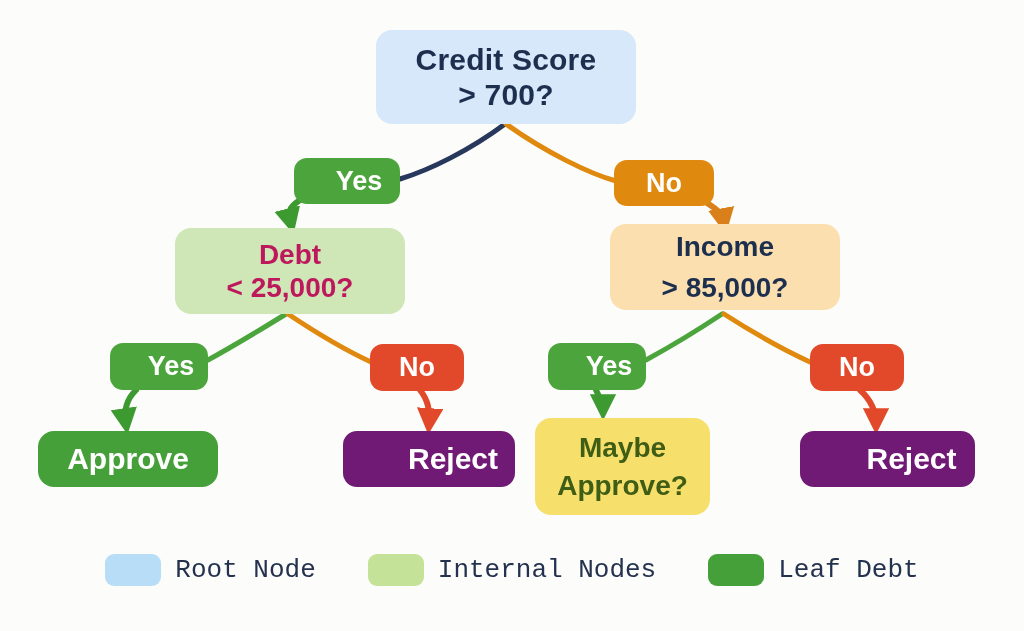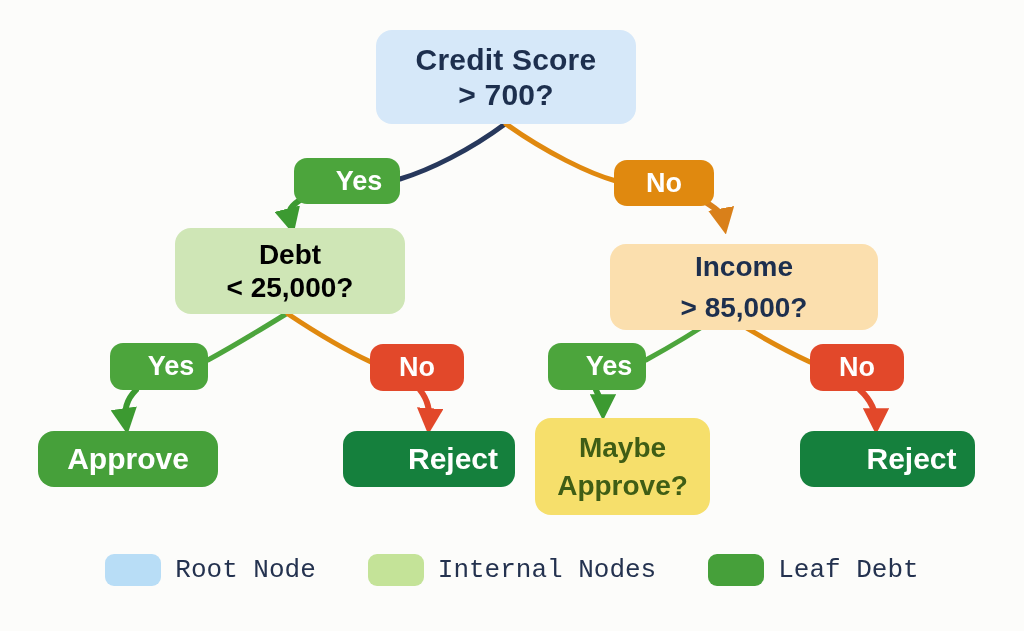--- a/index.html
+++ b/index.html
@@ -48,41 +48,41 @@
   .node-root {
     background: #d6e8f9;
     color: #1d2f4e;
     border-radius: 16px;
     font-size: 30px;
     font-weight: bold;
     letter-spacing: .2px;
   }
   .node-internal-left {
     background: #cfe6b6;
-    color: #000000;
+    color: #be185d;
     border-radius: 16px;
     font-size: 28px;
     font-weight: bold;
   }
   .node-internal-right {
     background: #fbdfae;
     color: #1d2f4e;
     border-radius: 16px;
     font-size: 28px;
     font-weight: bold;
   }
   .node-leaf-green {
     background: #46a03a;
     color: #ffffff;
     border-radius: 16px;
     font-size: 30px;
     font-weight: bold;
   }
   .node-leaf-red {
-    background: #15803d;
+    background: #701a75;
     color: #ffffff;
     border-radius: 14px;
     font-size: 30px;
     font-weight: bold;
     padding-left: 48px;
   }
   .node-leaf-yellow {
     background: #f6df6b;
     color: #3f5d15;
     border-radius: 16px;
@@ -185,21 +185,21 @@
   <div class="node node-root" style="left:376px; top:30px; width:260px; height:94px;">
     <span class="ln">Credit Score</span>
     <span class="ln">&gt; 700?</span>
   </div>
 
   <div class="node node-internal-left" style="left:175px; top:228px; width:230px; height:86px;">
     <span class="ln">Debt</span>
     <span class="ln">&lt; 25,000?</span>
   </div>
 
-  <div class="node node-internal-right" style="left:610px; top:244px; width:268px; height:86px;gap:8px;">
+  <div class="node node-internal-right" style="left:610px; top:224px; width:230px; height:86px;gap:8px;">
     <span class="ln">Income</span>
     <span class="ln">&gt; 85,000?</span>
   </div>
 
   <div class="node node-leaf-green" style="left:38px; top:431px; width:180px; height:56px;">
     <span class="ln">Approve</span>
   </div>
 
   <div class="node node-leaf-red" style="left:343px; top:431px; width:172px; height:56px;">
     <span class="ln">Reject</span>

